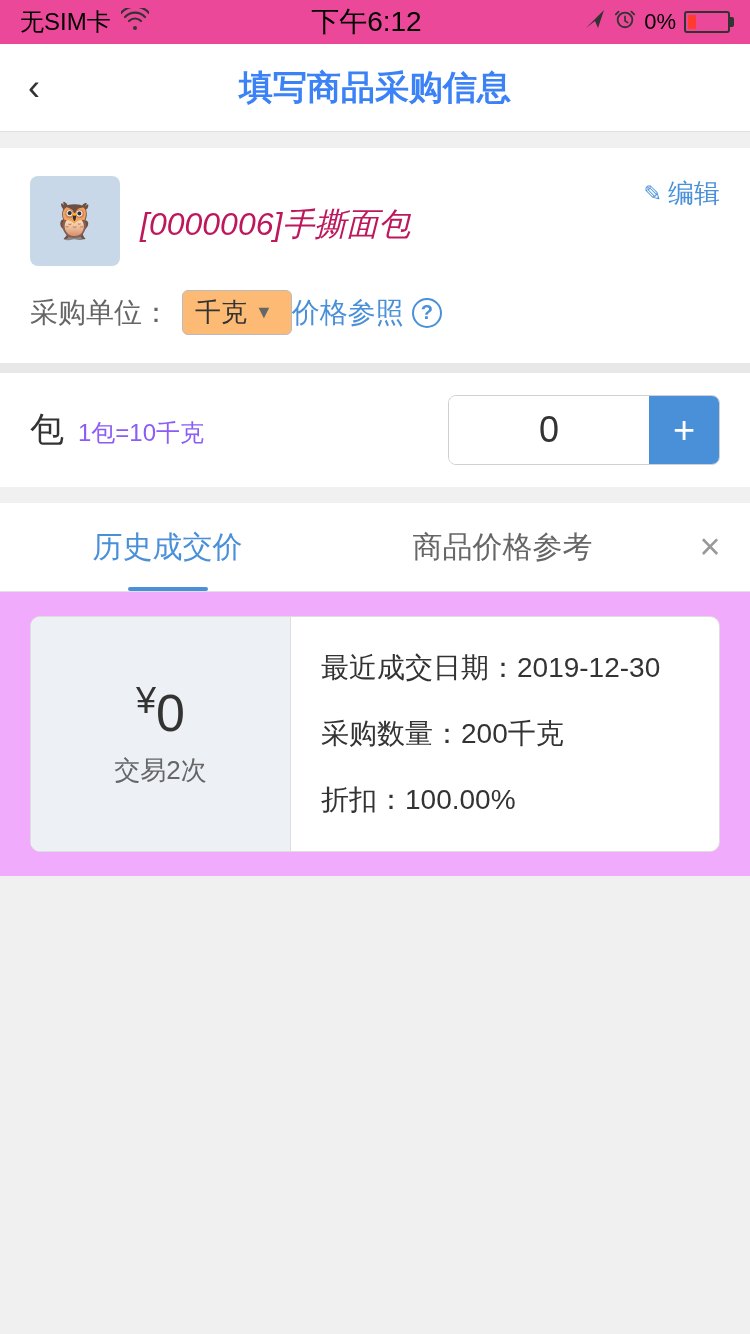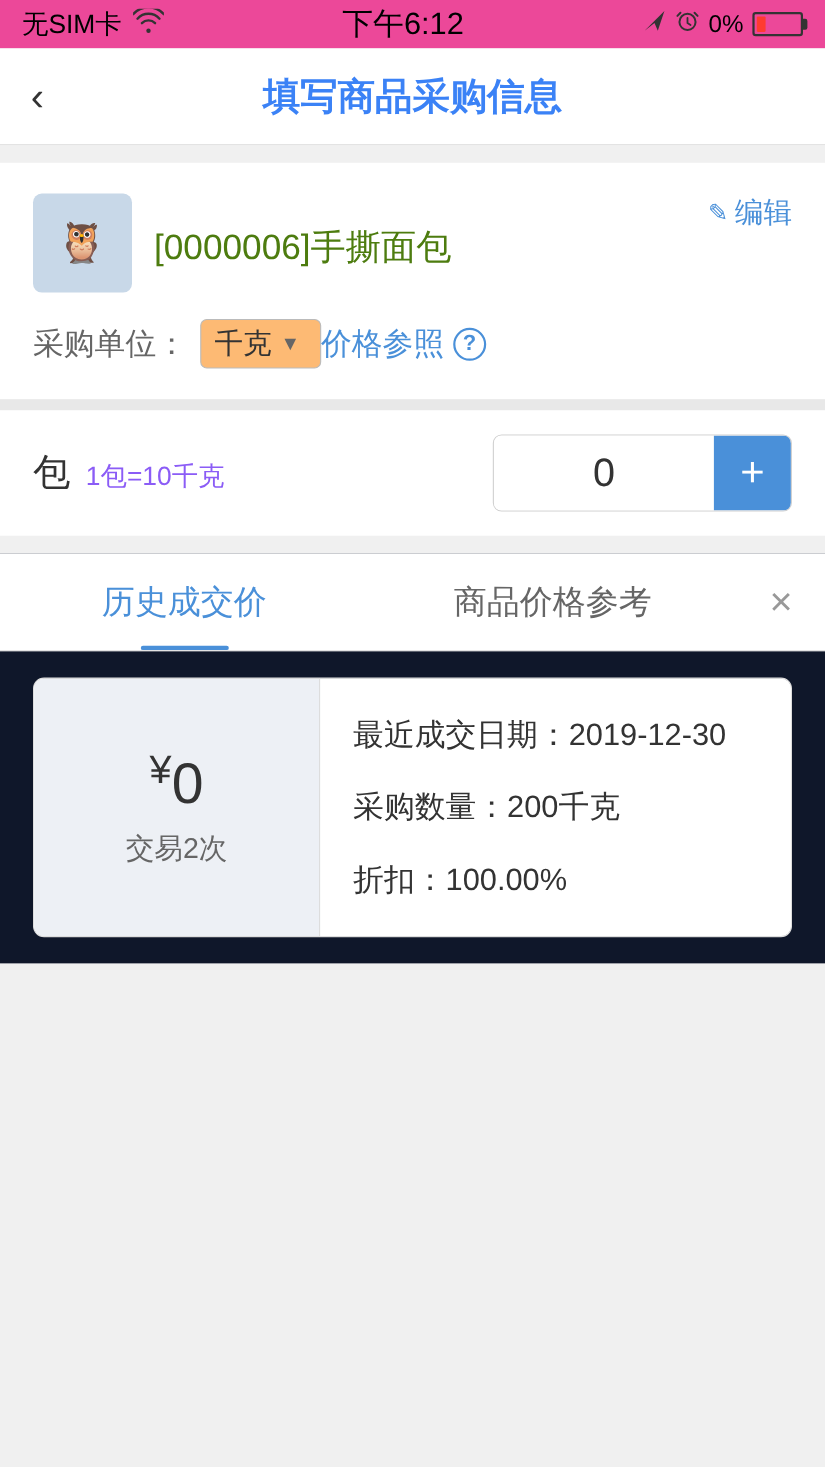--- a/index.html
+++ b/index.html
@@ -117,23 +117,24 @@
       align-items: center;
       justify-content: center;
       flex-shrink: 0;
     }
     .owl-icon {
       font-size: 36px;
       color: #7a9ab0;
     }
     .product-name {
       font-size: 32px;
-      color: #4d7c0f;
+      color: #be185d;
       font-weight: 500;
       padding-top: 8px;
+      font-style: italic;
     }
     .edit-link {
       font-size: 26px;
       color: #4a90d9;
       display: flex;
       align-items: center;
       gap: 6px;
       white-space: nowrap;
       cursor: pointer;
     }
@@ -244,21 +245,21 @@
       display: flex;
       align-items: center;
       justify-content: center;
       font-size: 38px;
       color: #fff;
       cursor: pointer;
     }
 
     
     .tabs-section {
-      background: #0f172a;
+      background: #f0abfc;
       margin-top: 16px;
     }
     .tabs-header {
       display: flex;
       align-items: center;
       background: #fff;
       border-bottom: 1px solid #e0e0e0;
       position: relative;
     }
     .tab-item {

